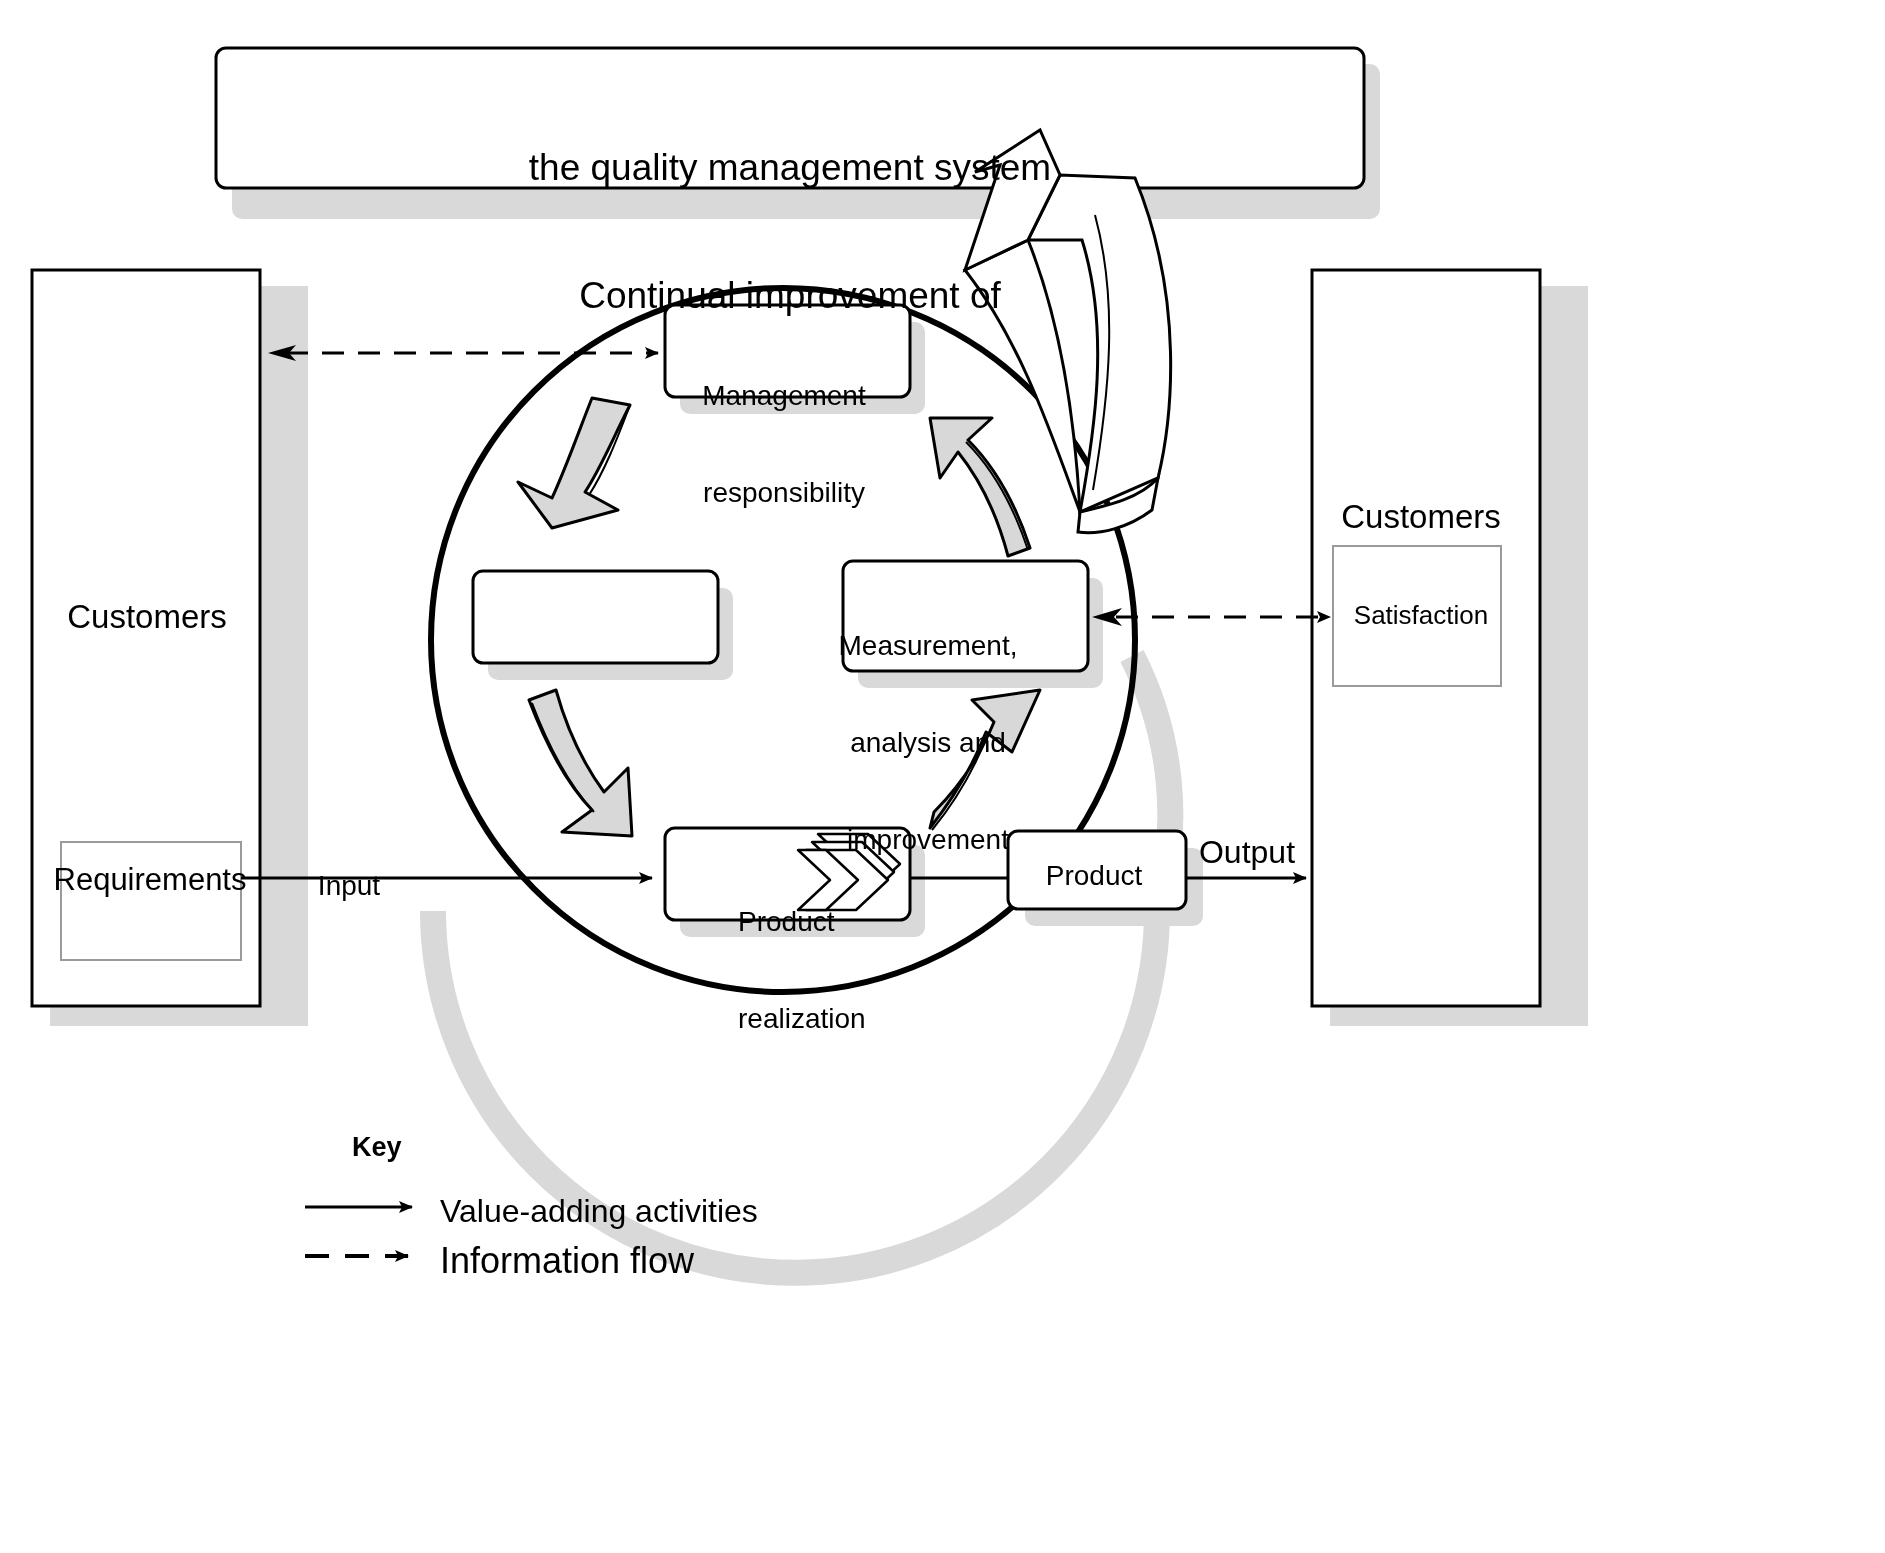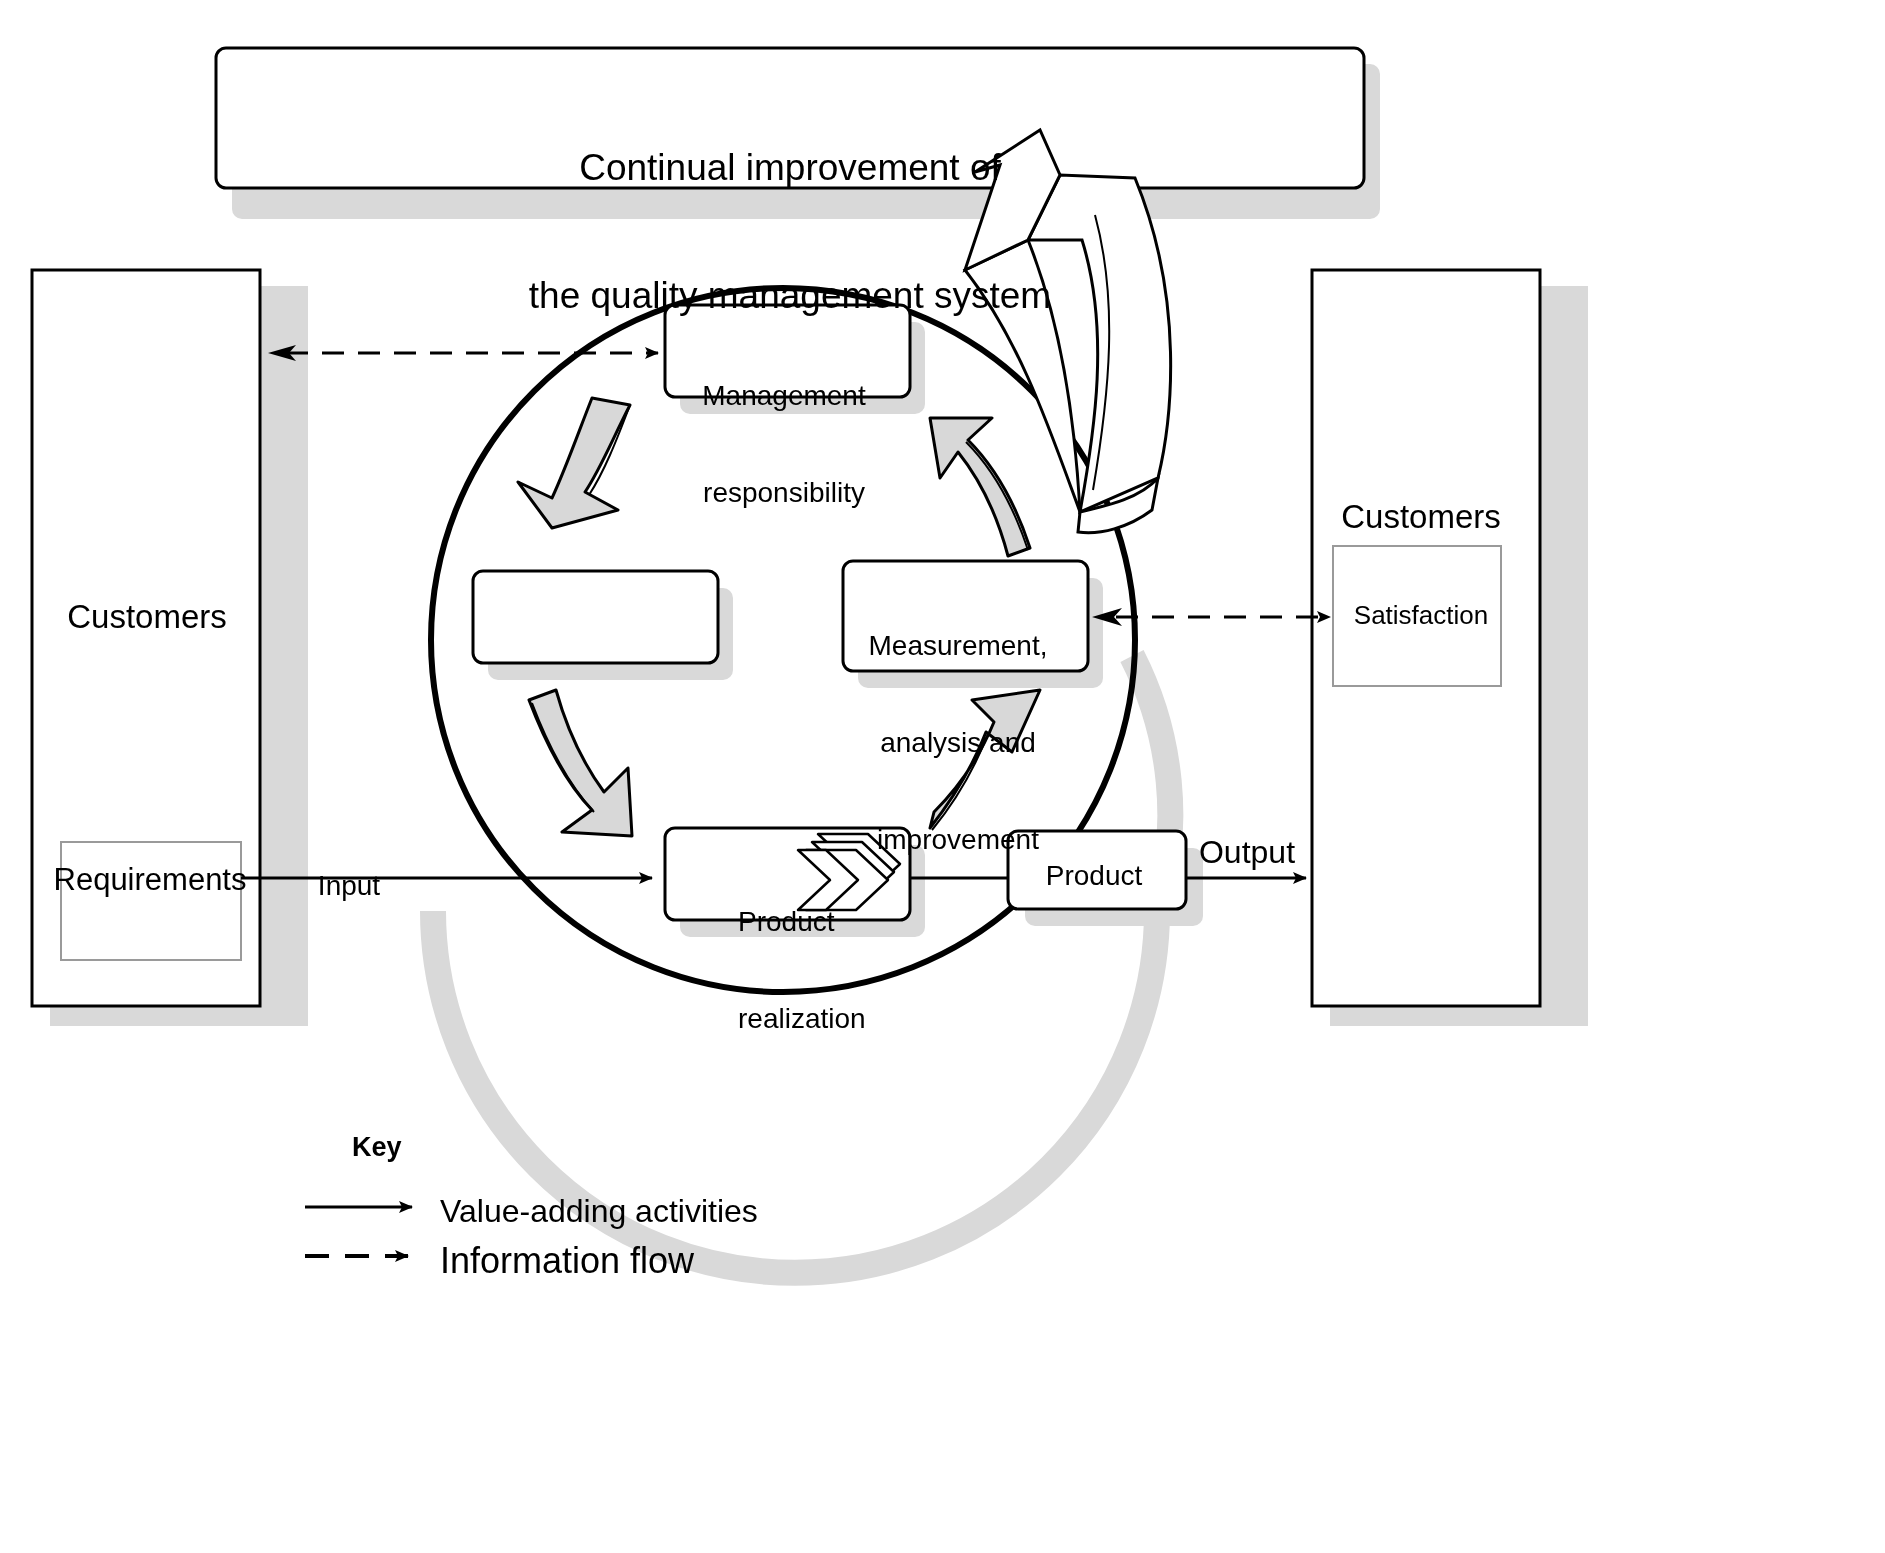--- a/index.html
+++ b/index.html
@@ -13,21 +13,21 @@
 
   #title-text{font-size:37px;left:790px;top:62px;width:700px;
               transform:translateX(-50%);text-align:center;}
   #cust-left-text{font-size:33px;left:147px;top:598px;}
   #req-text{font-size:31px;left:150px;top:862px;}
   #cust-right-text{font-size:33px;left:1421px;top:498px;}
   #sat-text{font-size:26px;left:1421px;top:601px;}
 
   #mgmt-text{font-size:28px;left:784px;top:316px;}
   #res-text{font-size:28px;left:593px;top:581px;}
-  #meas-text{font-size:28px;left:958px;top:566px;}
+  #meas-text{font-size:28px;left:928px;top:566px;}
   #prod-real-text{font-size:28px;left:738px;top:842px;text-align:left;transform:none;}
   #product-text{font-size:28px;left:1094px;top:860px;}
 
   #input-text{font-size:28px;left:349px;top:870px;}
   #output-text{font-size:32px;left:1247px;top:834px;}
 
   #key-title{font-size:27px;font-weight:bold;left:317px;top:1132px;text-align:center;transform:none;margin-left:35px;}
   #key1-text{font-size:32px;left:440px;top:1193px;text-align:right;transform:none;}
   #key2-text{font-size:36px;left:440px;top:1240px;text-align:right;transform:none;}
 </style>
@@ -199,22 +199,22 @@
     </g>
 
     <g>
       <line x1="305" y1="1207" x2="412" y2="1207" stroke="#000" stroke-width="3" marker-end="url(#solidArrow)"></line>
       <line x1="305" y1="1256" x2="408" y2="1256" stroke="#000" stroke-width="4" stroke-dasharray="24 16" marker-end="url(#solidArrow)"></line>
     </g>
 
   </svg>
 
   <div class="txt center-x" id="title-text">
+    <div>the quality management system</div>
     <div>Continual improvement of</div>
-    <div>the quality management system</div>
   </div>
 
   <div class="txt center-x" id="cust-left-text">Customers</div>
   <div class="txt center-x" id="req-text">Requirements</div>
 
   <div class="txt center-x" id="cust-right-text">Customers</div>
   <div class="txt center-x" id="sat-text">Satisfaction</div>
 
   <div class="txt center-x" id="mgmt-text">
     <div>Management</div>

